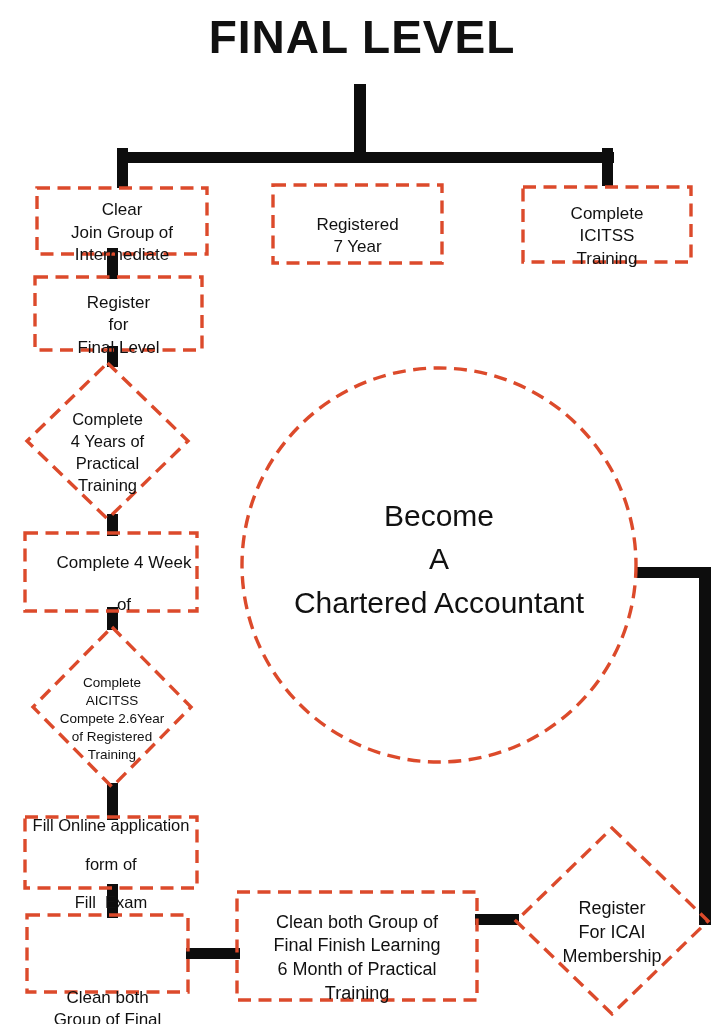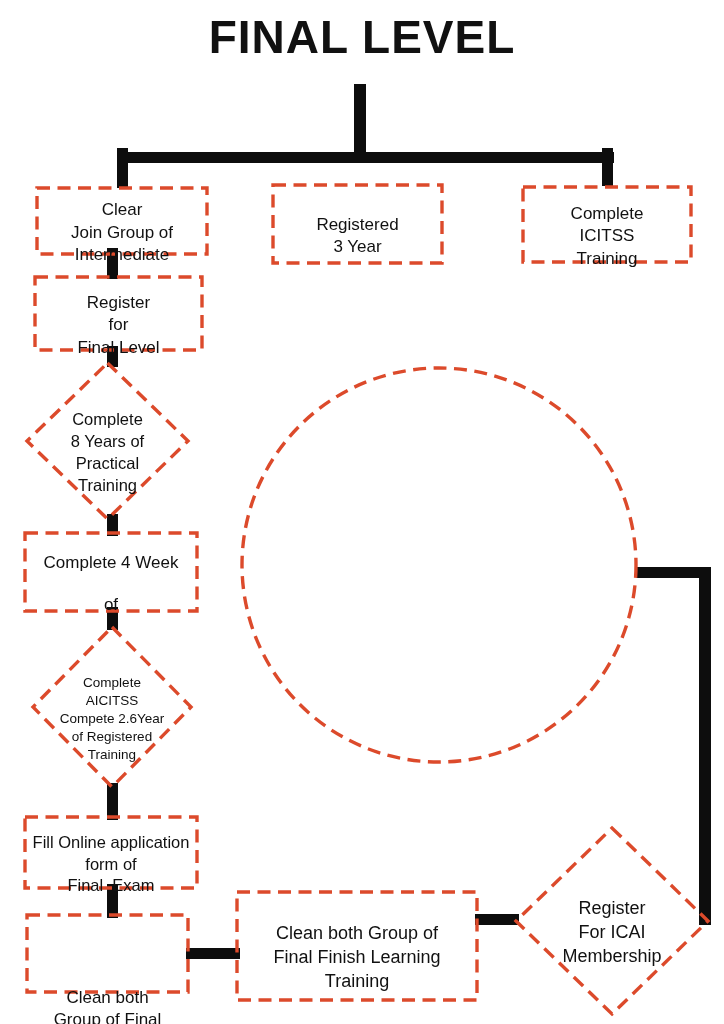--- a/index.html
+++ b/index.html
@@ -68,73 +68,79 @@
   </svg>
 
   <div class="label fs17" style="left:37px;top:188px;width:170px;height:66px;">
     <div class="line">Clear</div>
     <div class="line">Join Group of</div>
     <div class="line">Intermediate</div>
   </div>
 
   <div class="label fs17" style="left:273px;top:185px;width:169px;height:78px;">
     <div class="line">Registered</div>
-    <div class="line">3 Year</div>
+    <div class="line">7 Year</div>
   </div>
 
   <div class="label fs17" style="left:523px;top:187px;width:168px;height:75px;">
     <div class="line">Complete</div>
     <div class="line">ICITSS</div>
     <div class="line">Training</div>
   </div>
 
   <div class="label fs17" style="left:35px;top:277px;width:167px;height:73px;">
     <div class="line">Register</div>
     <div class="line">for</div>
     <div class="line">Final Level</div>
   </div>
 
   <div class="label fs16" style="left:27px;top:363px;width:161px;height:156px;">
     <div class="line">Complete</div>
-    <div class="line">8 Years of</div>
+    <div class="line">4 Years of</div>
     <div class="line">Practical</div>
     <div class="line">Training</div>
   </div>
 
-  <div class="label fs17" style="left:25px;top:533px;width:172px;height:78px;gap:20px;">
+  <div class="label fs17" style="left:38px;top:533px;width:172px;height:78px;gap:20px;">
     <div class="line">Complete 4 Week</div>
     <div class="line">of</div>
   </div>
 
   <div class="label fs14" style="left:33px;top:627px;width:158px;height:160px;">
     <div class="line">Complete</div>
     <div class="line">AICITSS</div>
     <div class="line">Compete 2.6Year</div>
     <div class="line">of Registered</div>
     <div class="line">Training</div>
   </div>
 
-  <div class="label fs16" style="left:25px;top:817px;width:172px;height:71px;">
+  <div class="label fs16" style="left:25px;top:817px;width:172px;height:71px;gap:17px;">
     <div class="line">Fill Online application</div>
     <div class="line">form of</div>
-    <div class="line">Final  Exam</div>
+    <div class="line">Fill  Exam</div>
   </div>
 
   <div class="label fs17" style="left:27px;top:970px;width:161px;height:77px;">
     <div class="line">Clean both</div>
     <div class="line">Group of Final</div>
     <div class="line">Level</div>
   </div>
 
   <div class="label fs18" style="left:237px;top:892px;width:240px;height:108px;">
     <div class="line">Clean both Group of</div>
     <div class="line">Final Finish Learning</div>
+    <div class="line">6 Month of Practical</div>
     <div class="line">Training</div>
   </div>
 
   <div class="label fs18" style="left:516px;top:828px;width:192px;height:186px;">
     <div class="line">Register</div>
     <div class="line">For ICAI</div>
     <div class="line">Membership</div>
   </div>
 
+  <div class="label circle-label" style="left:242px;top:365px;width:394px;height:364px;">
+    <div class="line">Become</div>
+    <div class="line">A</div>
+    <div class="line">Chartered Accountant</div>
+  </div>
 
 </div>
 
 </body></html>

